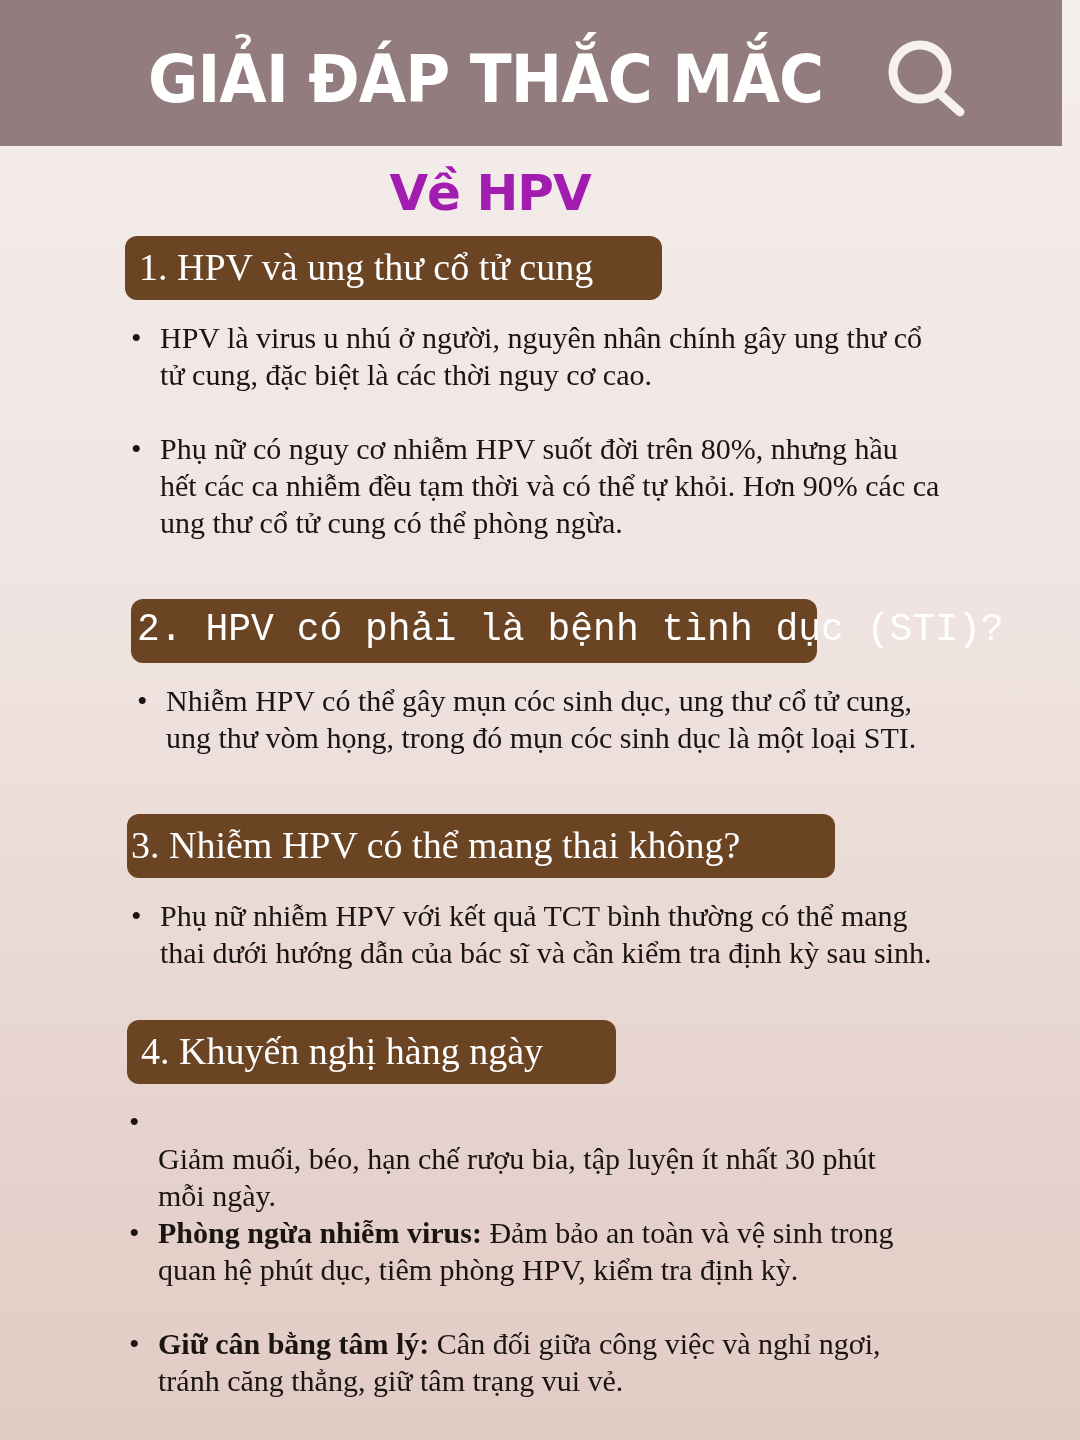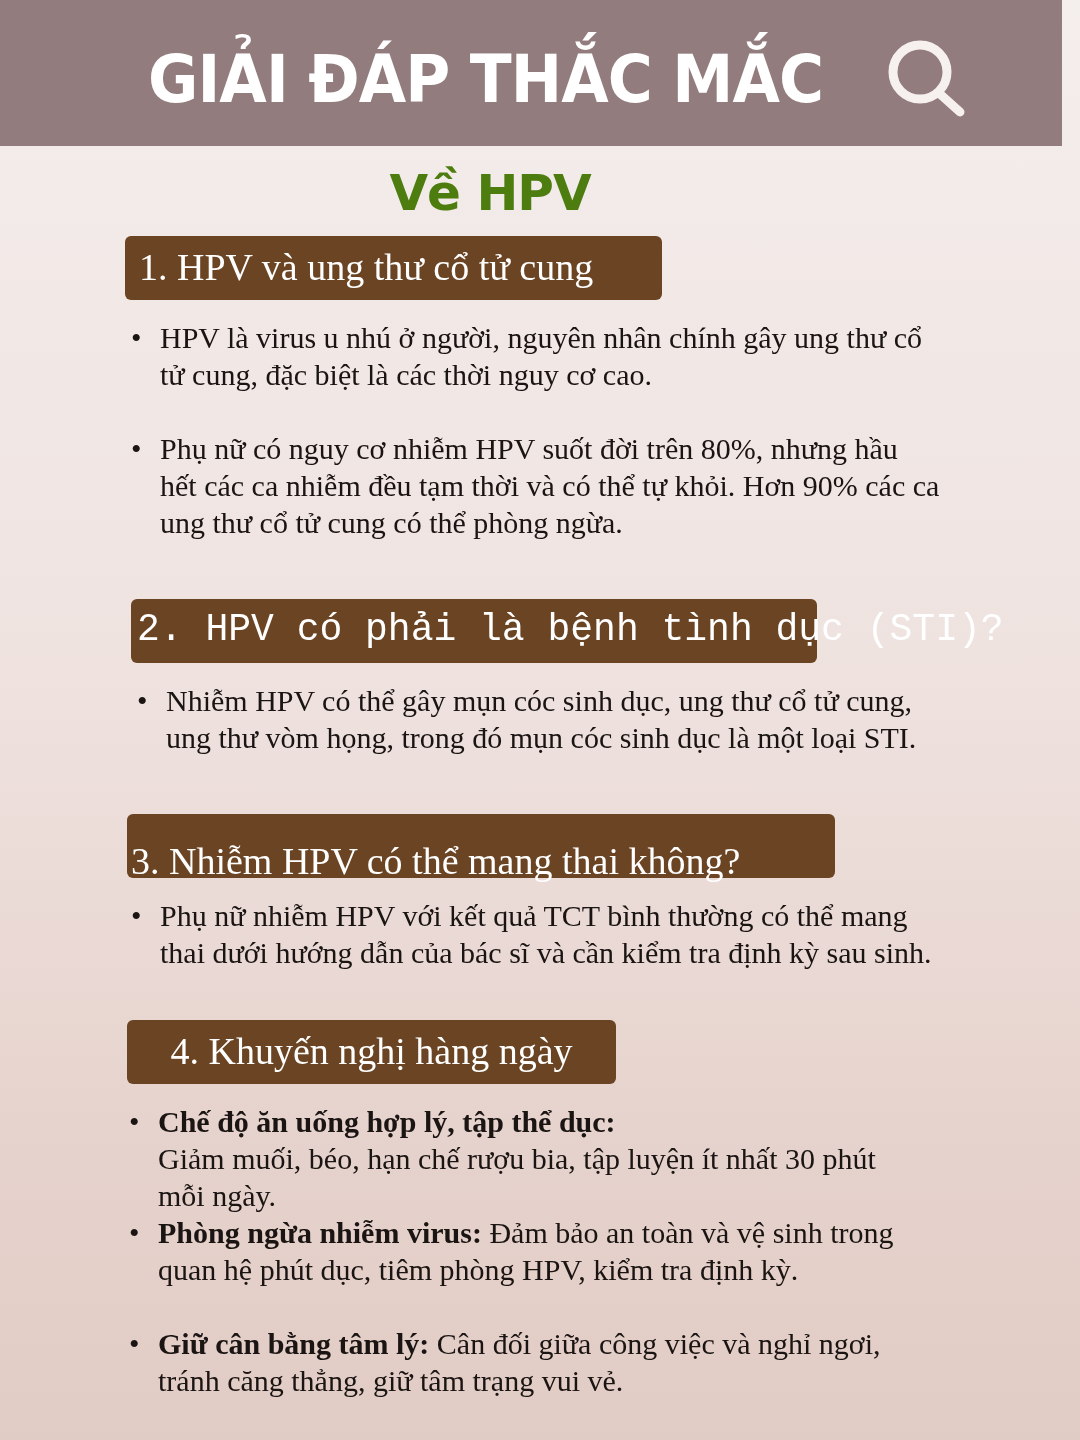--- a/index.html
+++ b/index.html
@@ -22,28 +22,28 @@
       color: #ffffff; white-space: nowrap; line-height: 80px;
       transform: scaleX(0.93); transform-origin: left center;
     }
     .search-icon {
       position: absolute; left: 884px; top: 36px; width: 86px; height: 82px;
     }
     .subtitle {
       position: absolute; left: 0; width: 980px; top: 160px;
       text-align: center;
       font-family: "DejaVu Sans", "Liberation Sans", sans-serif;
-      font-weight: bold; font-size: 50px; color: #4d7c0f;
+      font-weight: bold; font-size: 50px; color: #a21caf;
       line-height: 66px; letter-spacing: -1px;
     }
     .section-label {
       position: absolute;
       background: #6b4423;
       color: #ffffff;
-      border-radius: 6px;
+      border-radius: 12px;
       font-size: 38px; line-height: 62px; height: 64px;
       padding: 0 14px;
       white-space: nowrap;
     }
     .bullet {
       position: absolute;
       font-size: 30px; line-height: 37px;
       color: #1a1412;
     }
     .bullet .dot {
@@ -74,30 +74,30 @@
   <span class="dot">•</span>
   <span>Phụ nữ có nguy cơ nhiễm HPV suốt đời trên 80%, nhưng hầu hết các ca nhiễm đều tạm thời và có thể tự khỏi. Hơn 90% các ca ung thư cổ tử cung có thể phòng ngừa.</span>
 </div>
 
 <div class="section-label" style="left:131px; top:599px; width:686px; padding:0 6px;font-family:Liberation Mono, monospace;">2. HPV có phải là bệnh tình dục (STI)?</div>
 <div class="bullet" style="left:166px; top:682px; width:760px;">
   <span class="dot">•</span>
   <span>Nhiễm HPV có thể gây mụn cóc sinh dục, ung thư cổ tử cung, ung thư vòm họng, trong đó mụn cóc sinh dục là một loại STI.</span>
 </div>
 
-<div class="section-label" style="left:127px; top:814px; width:708px; padding:16px 4px;">3. Nhiễm HPV có thể mang thai không?</div>
+<div class="section-label" style="left:127px; top:814px; width:708px; padding:0 4px;">3. Nhiễm HPV có thể mang thai không?</div>
 <div class="bullet" style="left:160px; top:897px; width:780px;">
   <span class="dot">•</span>
   <span>Phụ nữ nhiễm HPV với kết quả TCT bình thường có thể mang thai dưới hướng dẫn của bác sĩ và cần kiểm tra định kỳ sau sinh.</span>
 </div>
 
-<div class="section-label" style="left:127px; top:1020px; width:489px;text-align:center;">4. Khuyến nghị hàng ngày</div>
+<div class="section-label" style="left:127px; top:1020px; width:489px;">4. Khuyến nghị hàng ngày</div>
 <div class="bullet" style="left:158px; top:1103px; width:760px;">
   <span class="dot">•</span>
-  <b>Chế độ ăn uống hợp lý, tập thể dục:</b><br>
+  <br>
   <span>Giảm muối, béo, hạn chế rượu bia, tập luyện ít nhất 30 phút mỗi ngày.</span>
 </div>
 <div class="bullet" style="left:158px; top:1214px; width:760px;">
   <span class="dot">•</span>
   <b>Phòng ngừa nhiễm virus:</b>
   <span>Đảm bảo an toàn và vệ sinh trong quan hệ phút dục, tiêm phòng HPV, kiểm tra định kỳ.</span>
 </div>
 <div class="bullet" style="left:158px; top:1325px; width:760px;">
   <span class="dot">•</span>
   <b>Giữ cân bằng tâm lý:</b>

